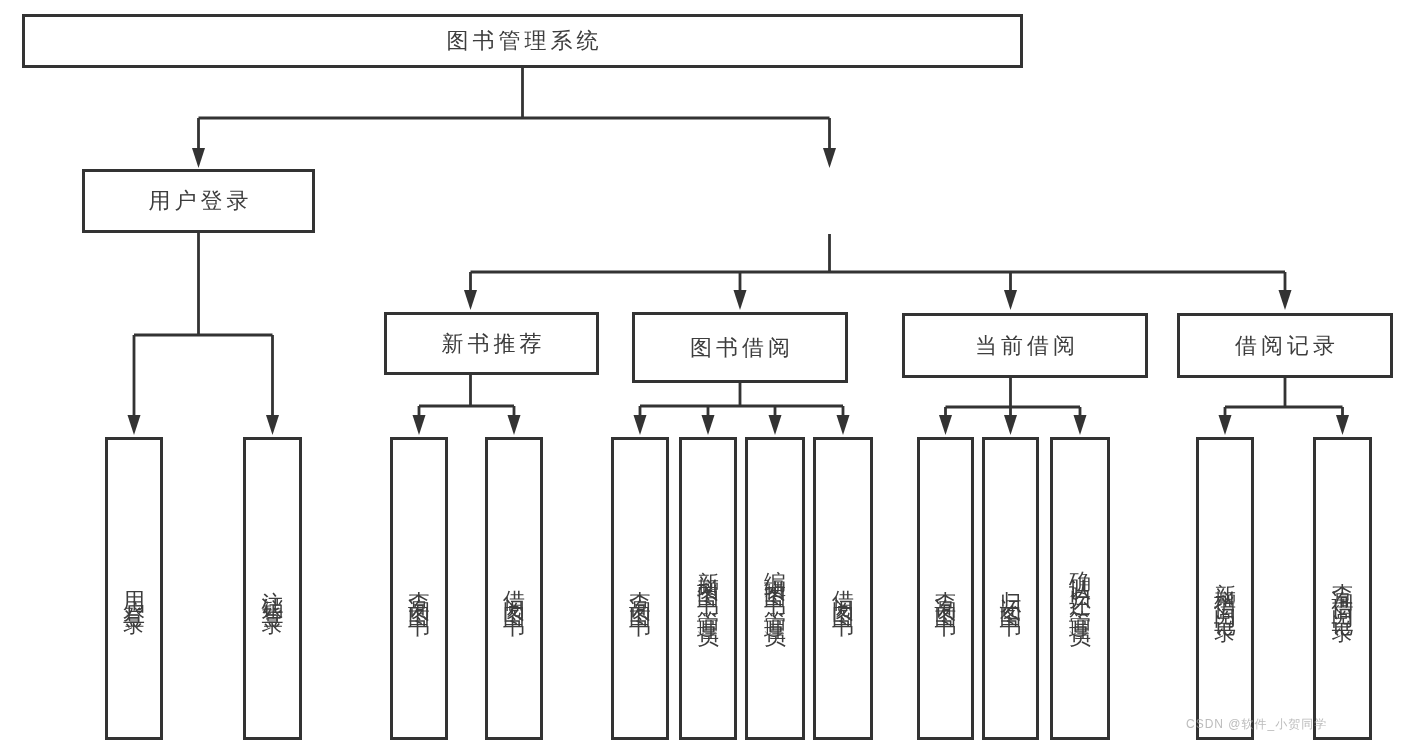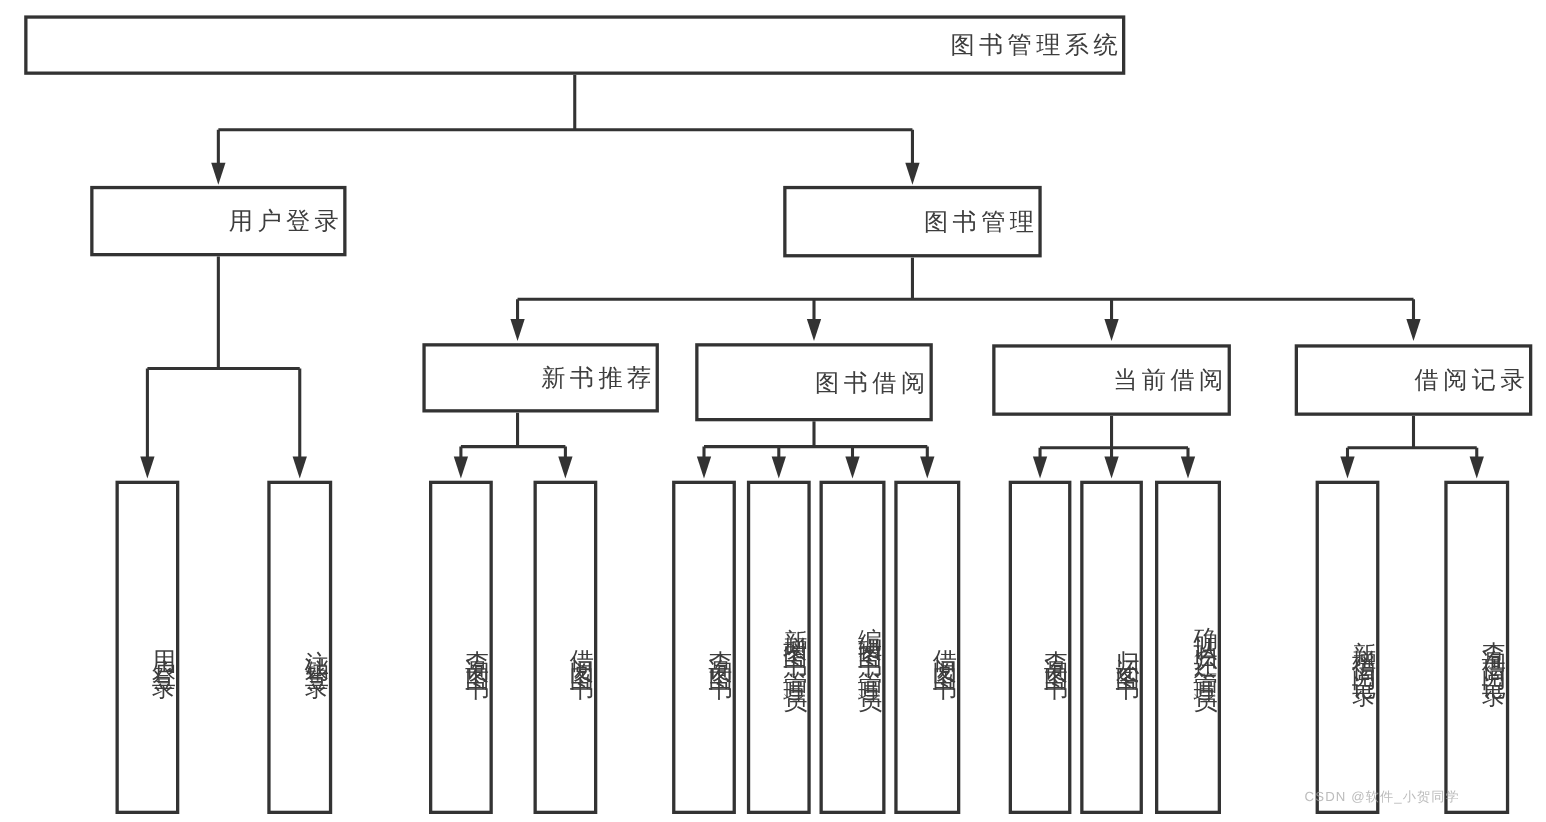--- a/index.html
+++ b/index.html
@@ -18,21 +18,21 @@
   }
   #connectors path { stroke: #333333; stroke-width: 2.8; fill: none; }
   #connectors polygon { fill: #333333; stroke: none; }
   .node {
     position: absolute;
     box-sizing: border-box;
     border: 3px solid #333333;
     background: #ffffff;
     display: flex;
     align-items: center;
-    justify-content: flex-end;
+    justify-content: center;
     color: #3d3d3d;
   }
   .hbox {
     font-size: 22px;
     letter-spacing: 4px;
     text-indent: 4px;
     white-space: nowrap;
   }
   .vbox span {
     writing-mode: vertical-rl;
@@ -106,31 +106,28 @@
     </g>
   </svg>
 
   <div class="node hbox" style="left:22px; top:14px; width:1001px; height:54px;">
     <span>图书管理系统</span>
   </div>
 
   <div class="node hbox" style="left:82px; top:169px; width:233px; height:64px;">
     <span>用户登录</span>
   </div>
-  <div class="node hbox" style="left:712px; top:169px; width:235px; height:65px;">
-    <span>图书管理</span>
-  </div>
 
   <div class="node hbox" style="left:384px; top:312px; width:215px; height:63px;">
     <span>新书推荐</span>
   </div>
   <div class="node hbox" style="left:632px; top:312px; width:216px; height:71px;">
     <span>图书借阅</span>
   </div>
-  <div class="node hbox" style="left:902px; top:313px; width:217px; height:65px;">
+  <div class="node hbox" style="left:902px; top:313px; width:246px; height:65px;">
     <span>当前借阅</span>
   </div>
   <div class="node hbox" style="left:1177px; top:313px; width:216px; height:65px;">
     <span>借阅记录</span>
   </div>
 
   <div class="node vbox" style="left:105px; top:437px; width:58px; height:303px;">
     <span>用户登录</span>
   </div>
   <div class="node vbox" style="left:243px; top:437px; width:59px; height:303px;">

